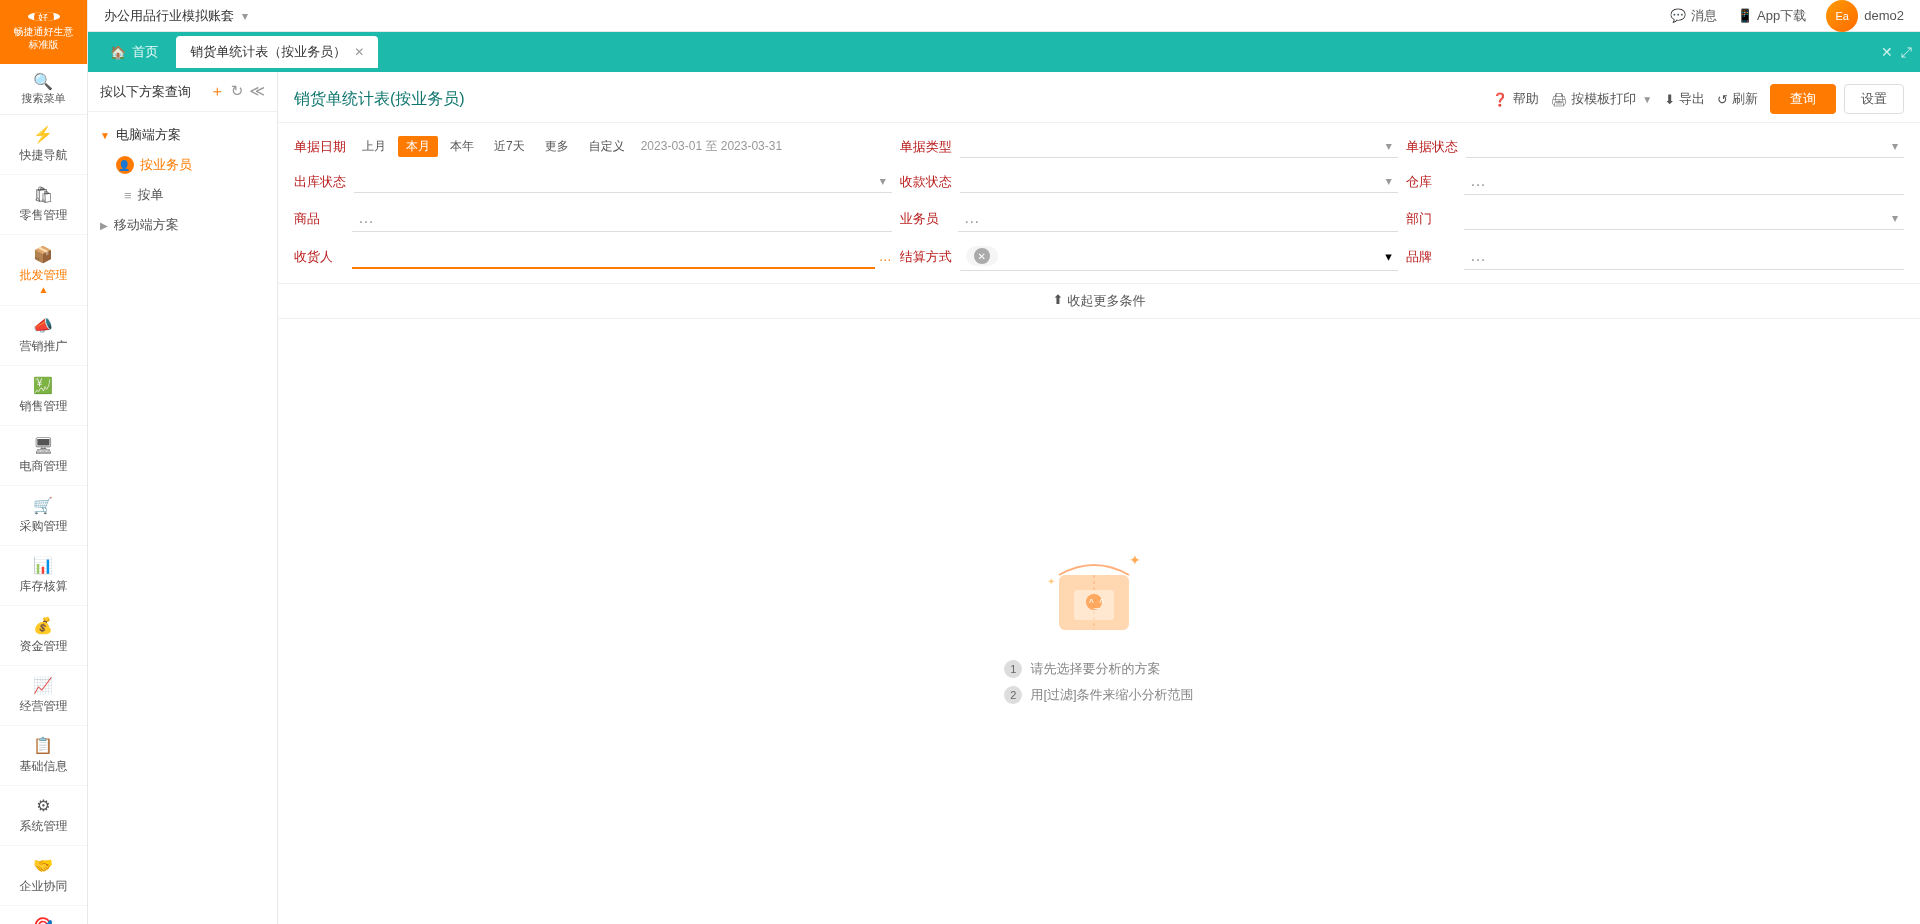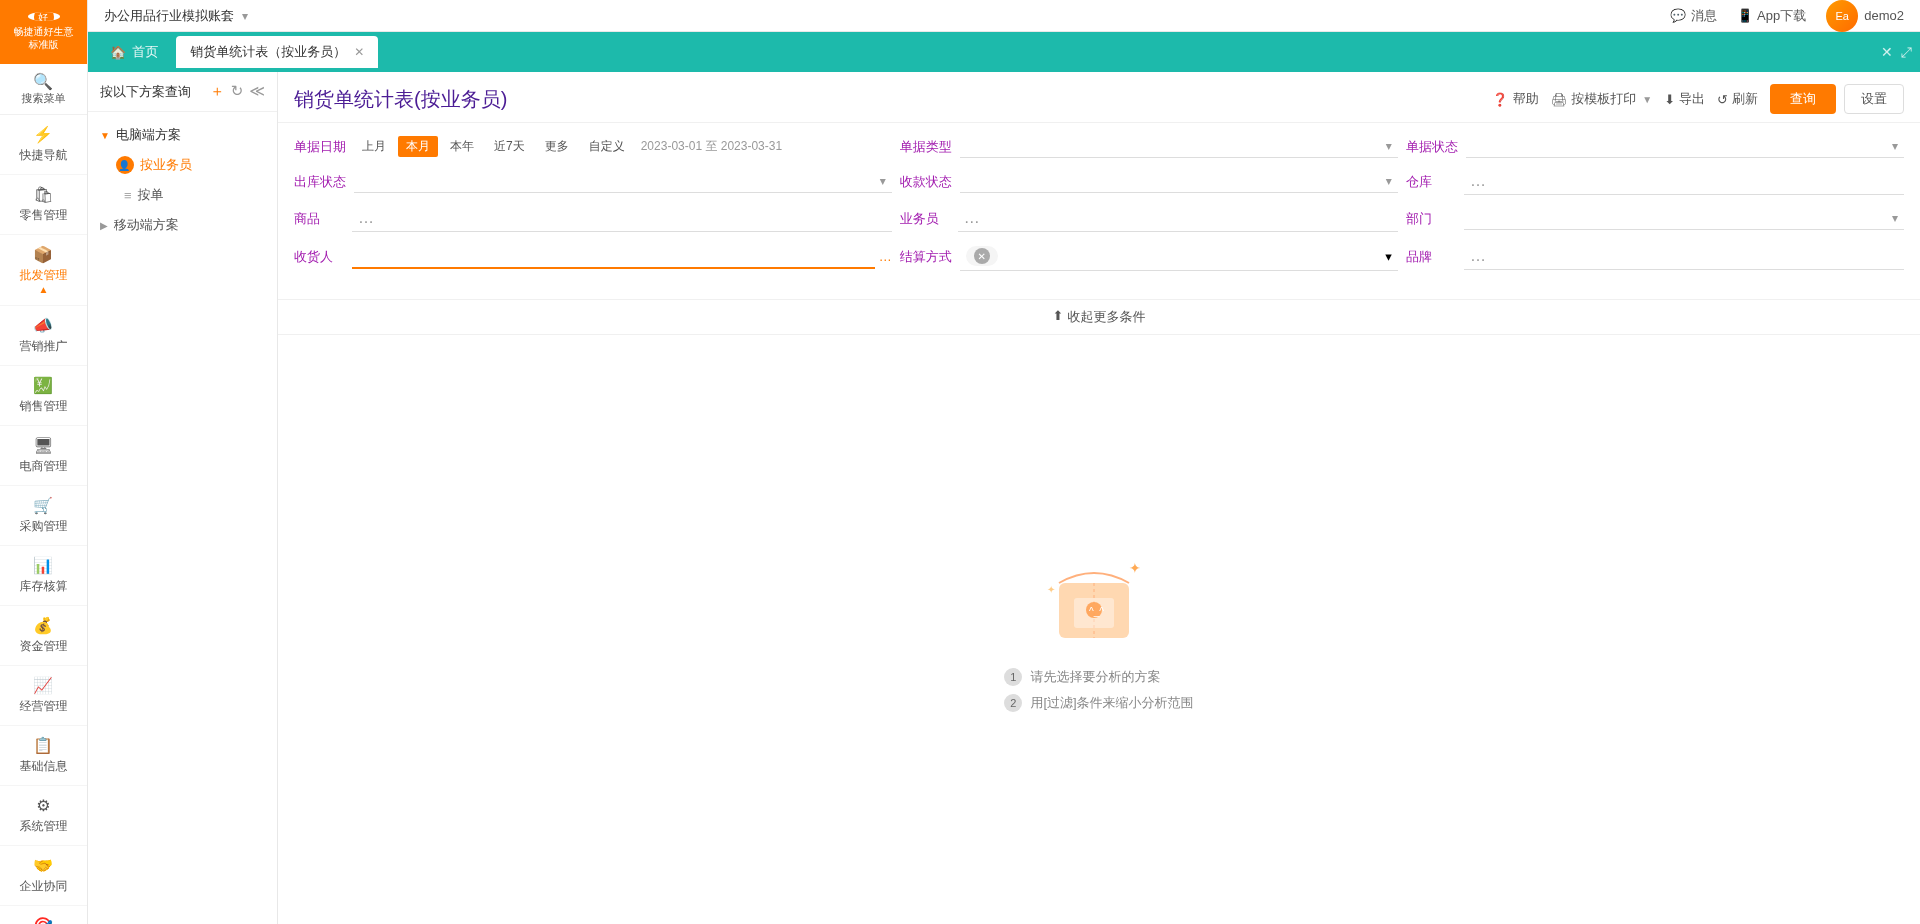--- a/index.html
+++ b/index.html
@@ -204,21 +204,21 @@
 
     
     .page-title-bar {
       display: flex;
       align-items: center;
       justify-content: space-between;
       padding: 12px 16px 8px;
       border-bottom: 1px solid #f0f0f0;
       flex-shrink: 0;
     }
-    .page-title { font-size: 20px; color: #4c1d95; font-weight: 500; }
+    .page-title { font-size: 16px; color: #0f766e; font-weight: 500; }
     .title-actions { display: flex; align-items: center; gap: 12px; }
     .title-action-btn {
       display: flex; align-items: center; gap: 4px;
       font-size: 13px; color: #555; cursor: pointer;
     }
     .btn-orange {
       background: #ff7a00; color: white; border: none;
       padding: 6px 20px; border-radius: 4px; cursor: pointer; font-size: 13px;
     }
     .btn-white {
@@ -231,29 +231,29 @@
       padding: 12px 16px;
       border-bottom: 1px solid #f0f0f0;
       flex-shrink: 0;
     }
     .filter-row {
       display: flex;
       align-items: center;
       margin-bottom: 10px;
       gap: 8px;
     }
-    .filter-row:last-child { margin-bottom: 16px; }
+    .filter-row:last-child { margin-bottom: 0; }
     .filter-field {
       display: flex;
       align-items: center;
       flex: 1;
       min-width: 0;
     }
     .filter-label {
-      color: #a21caf; font-size: 13px; white-space: nowrap;
+      color: #b91c1c; font-size: 13px; white-space: nowrap;
       margin-right: 8px;
       min-width: 50px;
     }
     .filter-input {
       flex: 1;
       border: none;
       border-bottom: 1px solid #ddd;
       padding: 4px 6px;
       font-size: 13px;
       outline: none;

